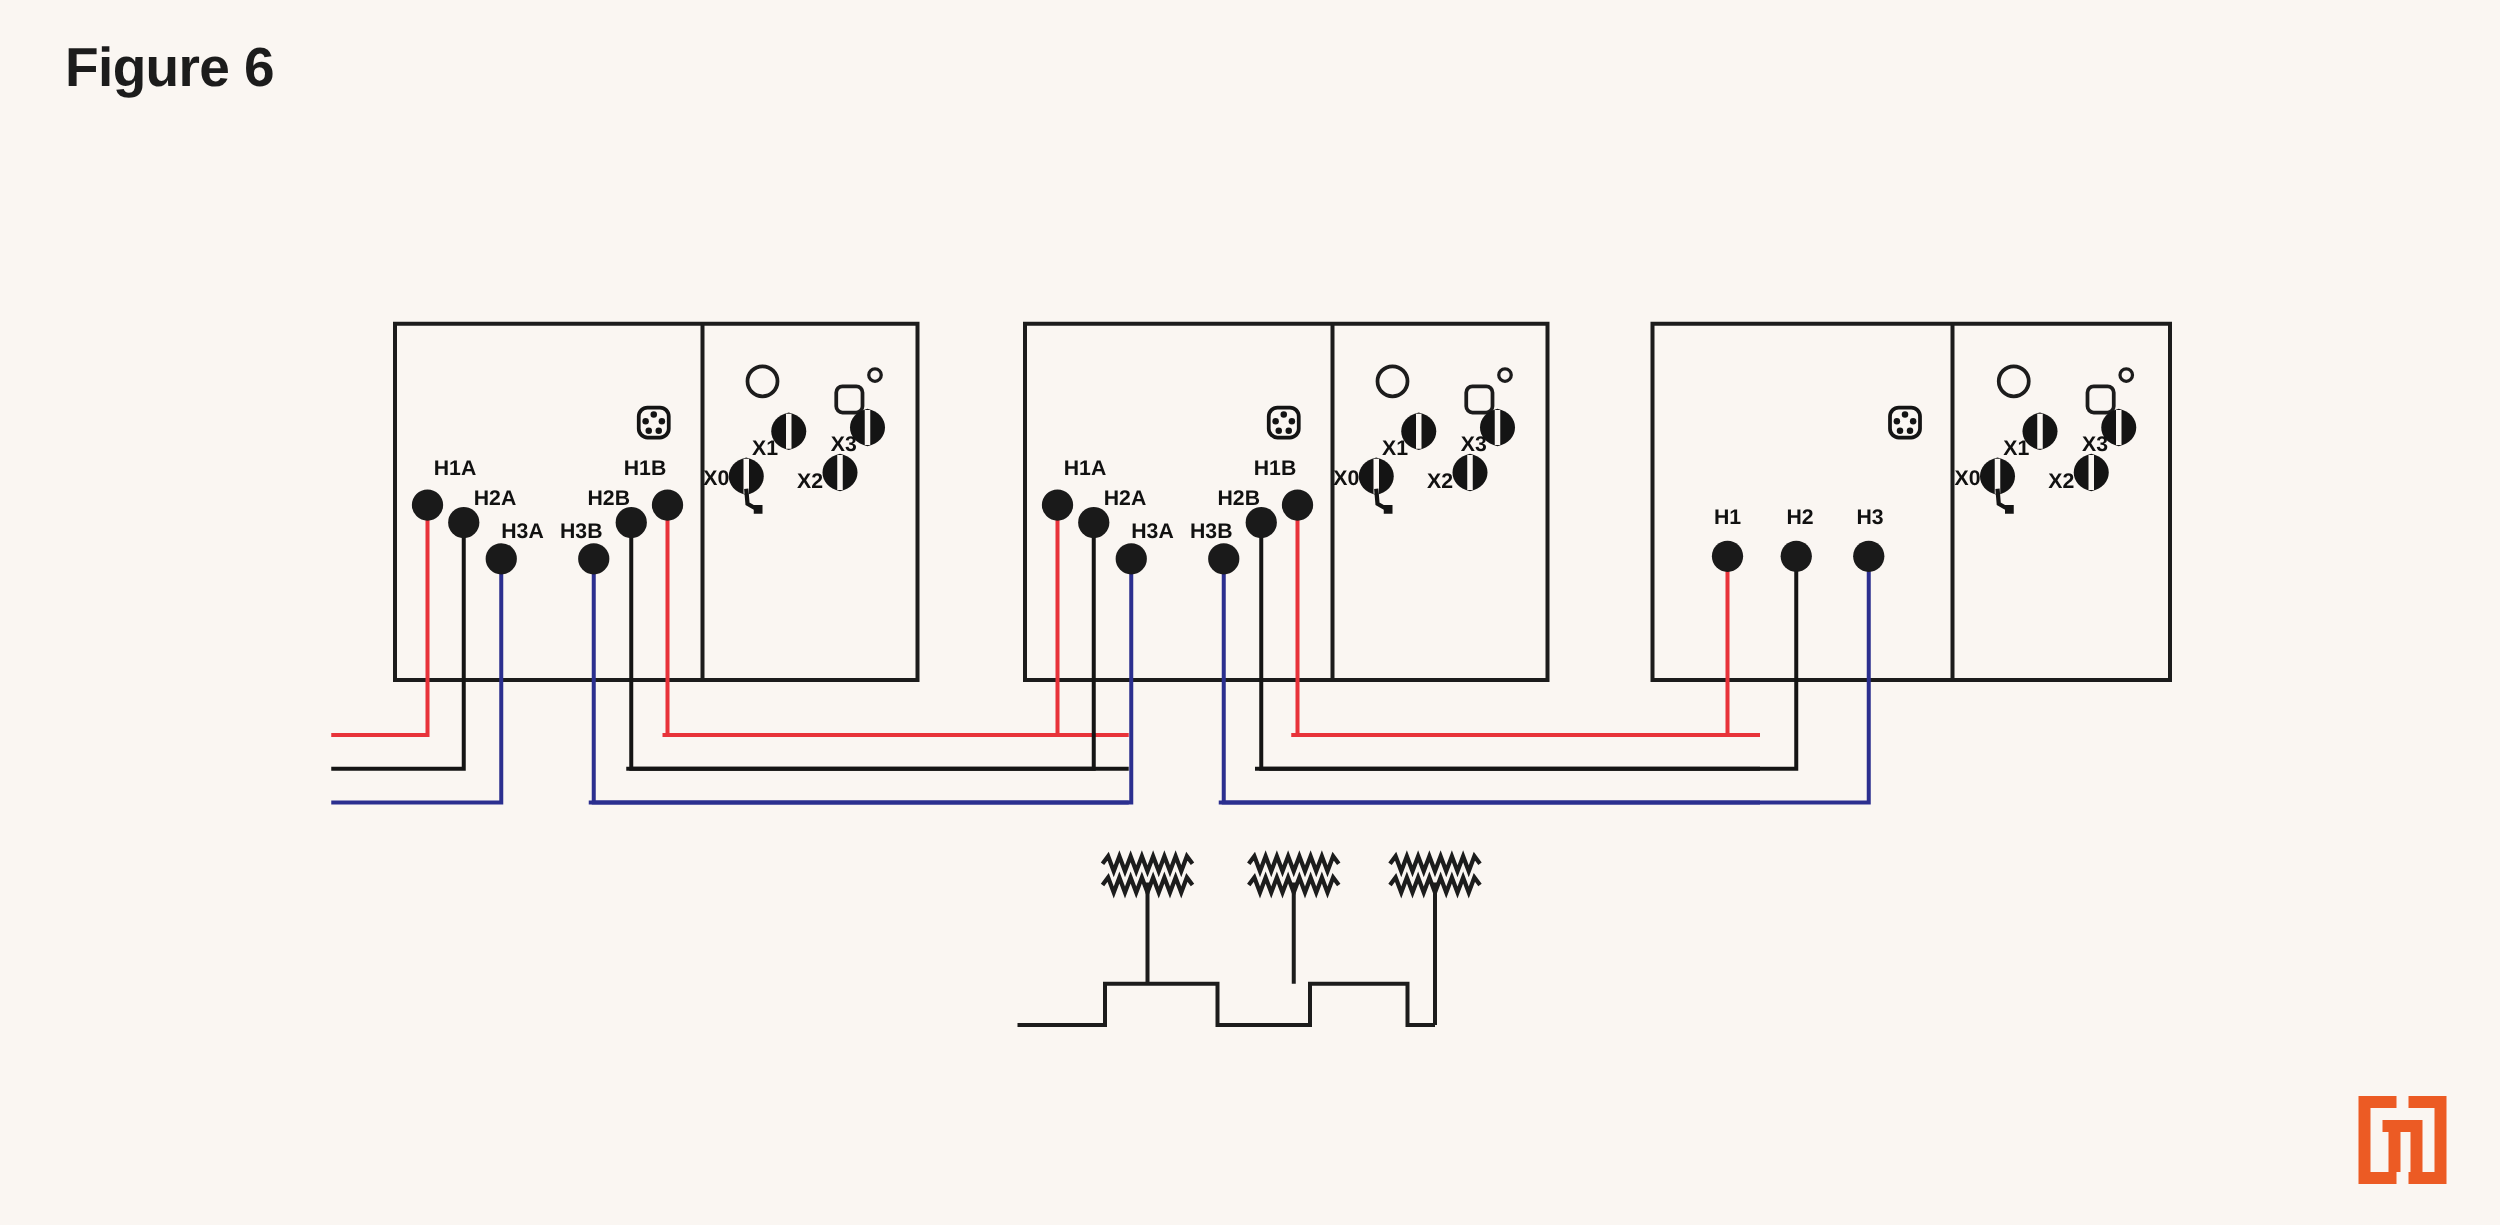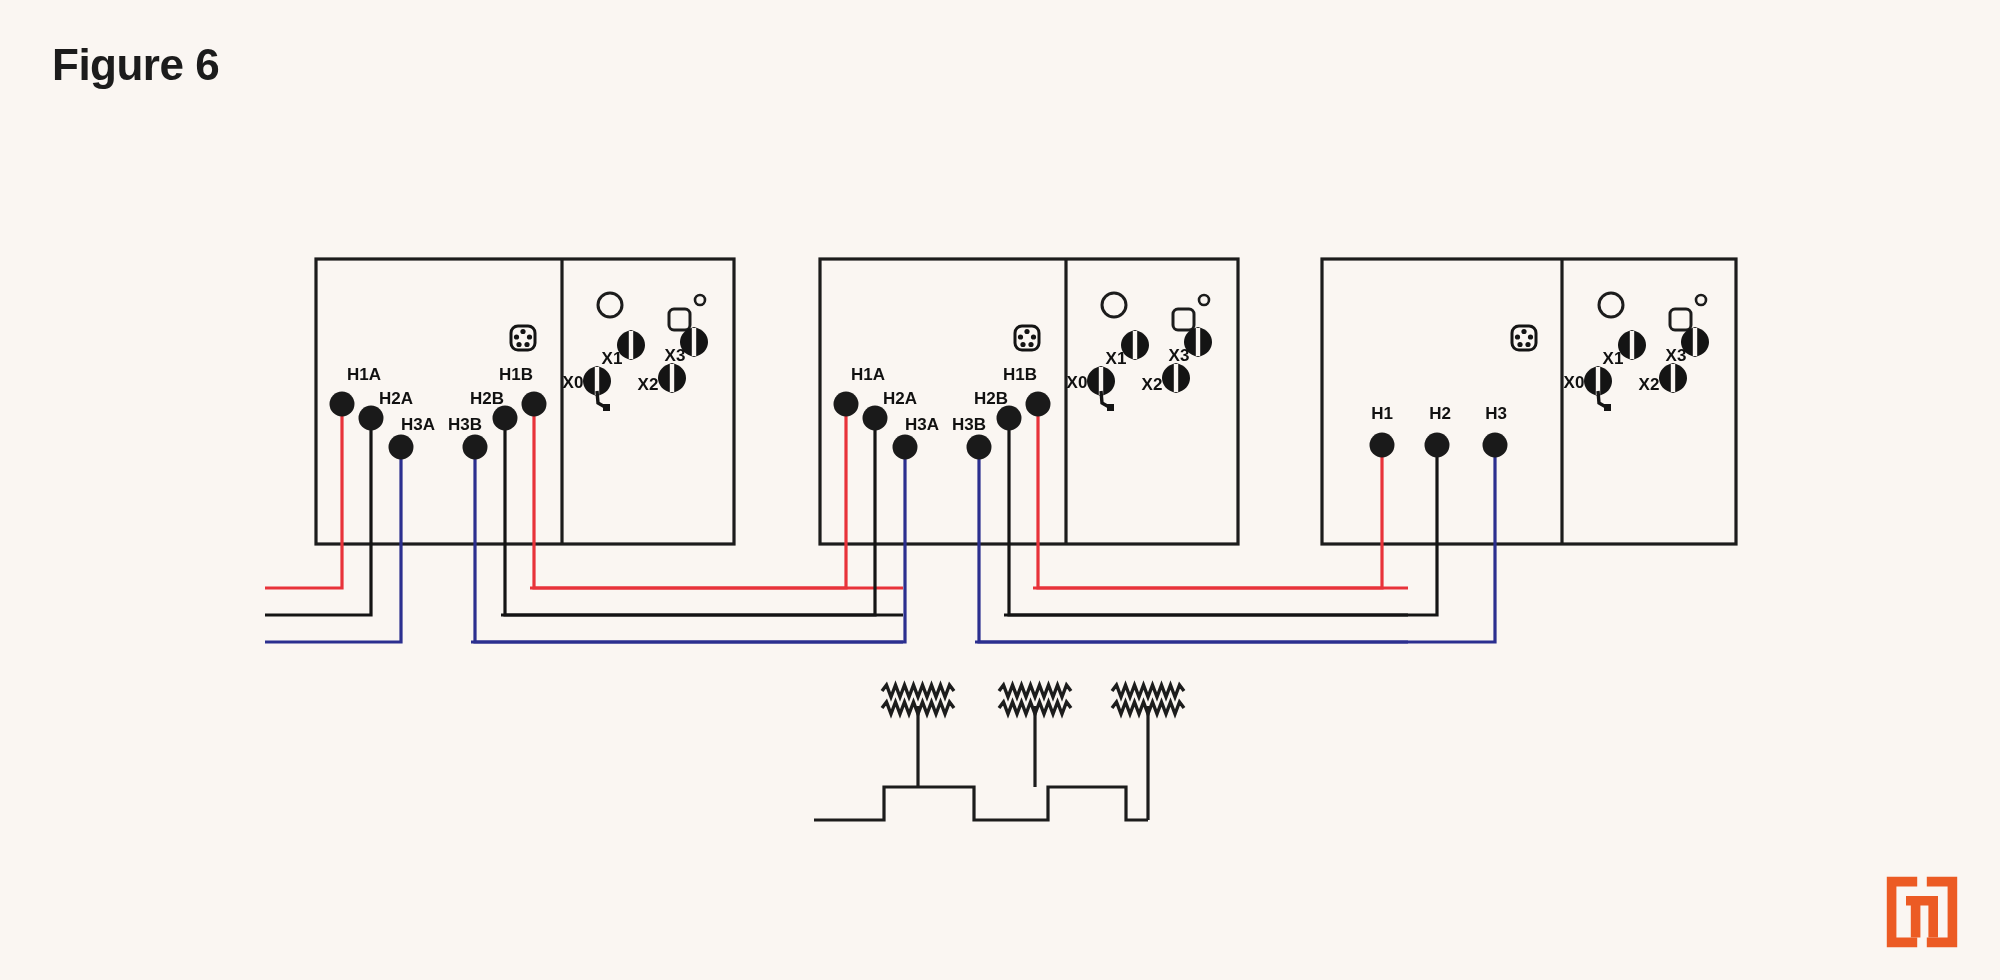--- a/index.html
+++ b/index.html
@@ -10,21 +10,21 @@
   body {
     width: 2000px;
     height: 980px;
     position: relative;
     font-family: "Liberation Sans", sans-serif;
     overflow: hidden;
   }
   #figure-title {
     position: absolute;
     left: 52px;
-    top: 40px;
+    top: 30px;
     font-size: 44px;
     font-weight: bold;
     color: #1c1c1c;
     letter-spacing: -0.5px;
   }
   #diagram-canvas {
     position: absolute;
     left: 0;
     top: 0;
   }

